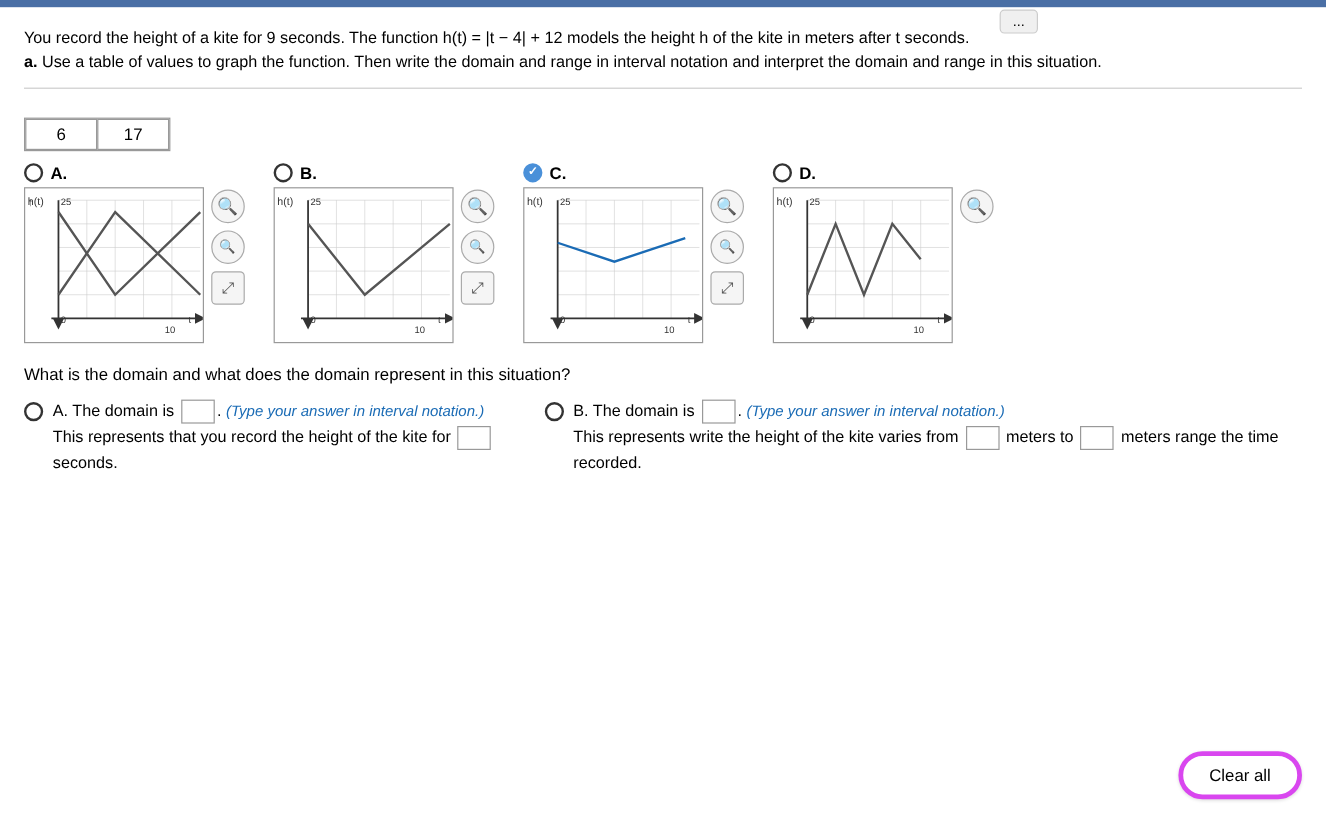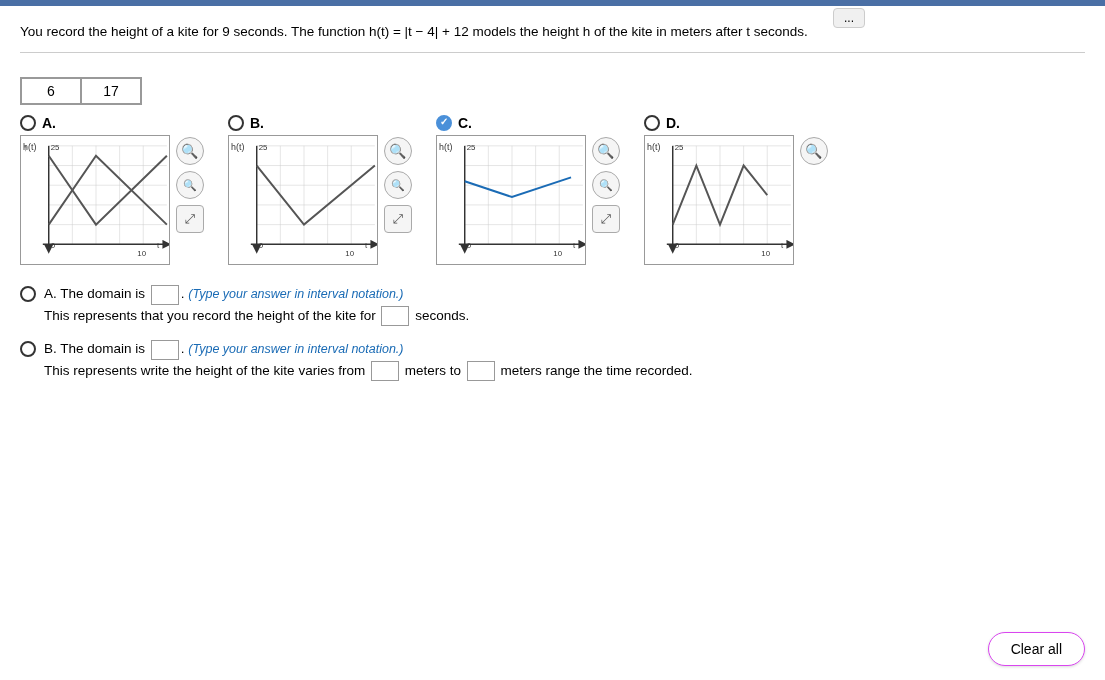--- a/index.html
+++ b/index.html
@@ -158,21 +158,20 @@
       height: 100%;
     }
 
     .domain-question {
       font-size: 14px;
       margin-bottom: 12px;
     }
 
     .answer-options {
       display: flex;
-      flex-direction: column;
       gap: 12px;
     }
 
     .answer-option {
       display: flex;
       align-items: flex-start;
       gap: 8px;
       font-size: 13.5px;
       line-height: 1.6;
     }
@@ -194,21 +193,21 @@
       color: #1a6bb5;
       font-style: italic;
       font-size: 12.5px;
     }
 
     .clear-all-btn {
       position: fixed;
       bottom: 14px;
       right: 20px;
       background: #fff;
-      border: 1px solid #d946ef;
+      border: 4px solid #d946ef;
       border-radius: 20px;
       padding: 8px 22px;
       font-size: 14px;
       cursor: pointer;
       box-shadow: 0 1px 3px rgba(0,0,0,0.15);
     }
 
     .more-btn {
       position: absolute;
       top: 8px;
@@ -223,20 +222,21 @@
   </style>
 </head>
 <body>
 
 <div class="top-bar"></div>
 
 <div class="main-content">
 
   <div class="problem-text">
     <div>You record the height of a kite for 9 seconds. The function h(t) = |t − 4| + 12 models the height h of the kite in meters after t seconds.</div>
+    <div><span class="bold">a.</span> <span>Use a table of values to graph the function. Then write the domain and range in interval notation and interpret the domain and range in this situation.</span></div>
   </div>
 
   <button class="more-btn">...</button>
 
   <div class="table-values">
     <div class="table-cell">6</div>
     <div class="table-cell">17</div>
   </div>
 
 
@@ -419,20 +419,21 @@
           </svg>
         </div>
         <div class="graph-controls">
           <div class="ctrl-btn">🔍</div>
         </div>
       </div>
     </div>
 
   </div>
 
+  <div class="domain-question">What is the domain and what does the domain represent in this situation?</div>
 
   <div class="answer-options">
 
     <div class="answer-option">
       <div class="radio-circle" style="margin-top:3px;"></div>
       <div class="answer-option-text">
         <span class="bold">A.</span>
         <span>The domain is</span>
         <span class="inline-box"></span>.
         <span class="italic-hint">(Type your answer in interval notation.)</span>

